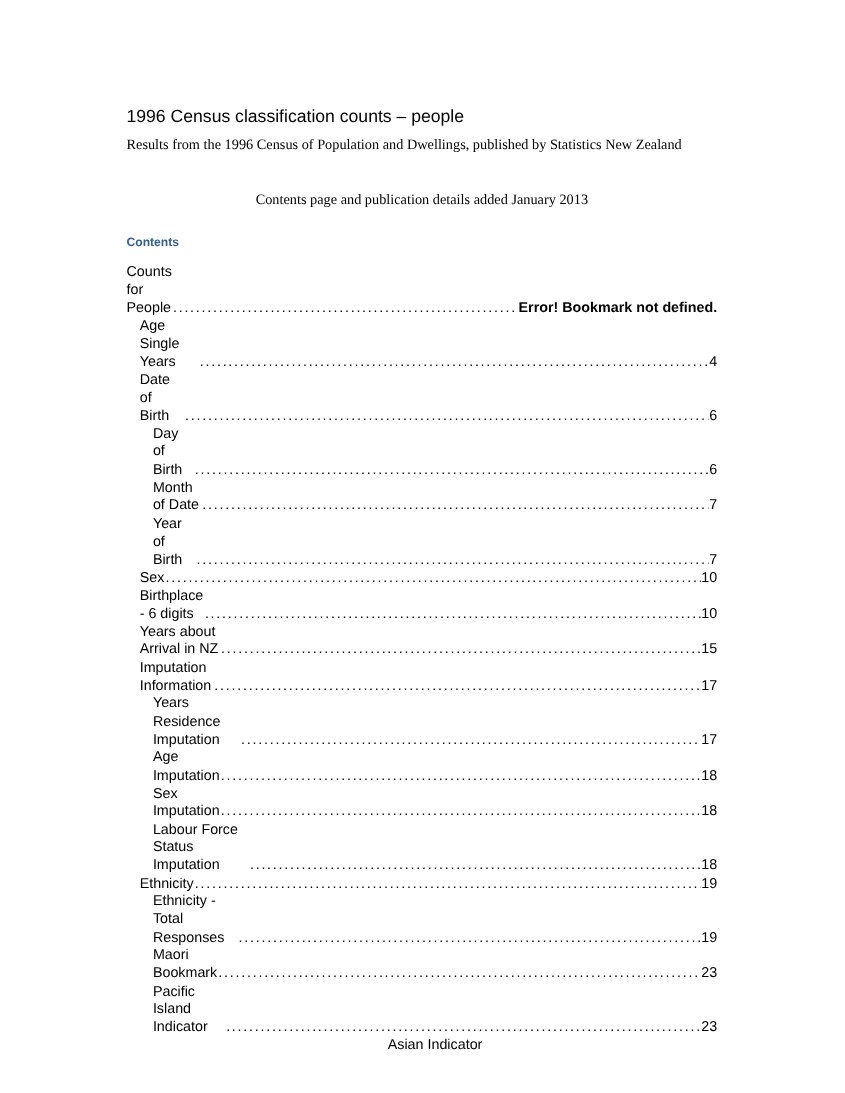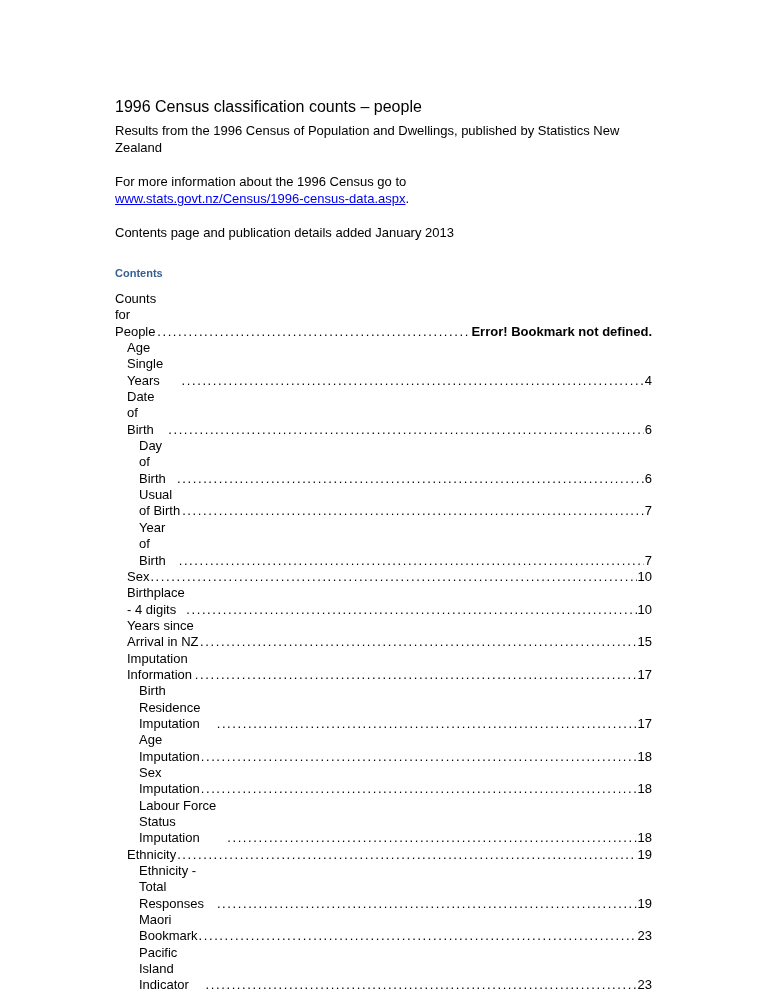--- a/index.html
+++ b/index.html
@@ -24,20 +24,21 @@
   .doc-title {
     font-size: 16px;
     font-weight: 400;
     line-height: 21px;
     margin: 0 0 5px 0;
   }
   .para {
     font-size: 13px;
     line-height: 17px;
     margin: 0 0 17px 0;
+    font-family: Liberation Serif, serif;
   }
   .para.tight { margin-bottom: 0; }
   a.doc-link {
     color: var(--link-blue, #0000EE);
     text-decoration: underline;
     cursor: pointer;
   }
   .link-suffix { color: #000000; }
   .contents-heading {
     color: var(--heading-blue, #365F91);
@@ -74,26 +75,22 @@
 </style>
 </head>
 <body>
 
 <div class="page">
 
   <h1 class="doc-title">1996 Census classification counts – people</h1>
 
   <p class="para tight">Results from the 1996 Census of Population and Dwellings, published by Statistics New Zealand</p>
 
-  <p class="para tight" style="margin-top:17px;">
-    <span>For more information about the 1996 Census go to</span><br>
-    <a class="doc-link">www.stats.govt.nz/Census/1996-census-data.aspx</a><span class="link-suffix">.</span>
-  </p>
 
-  <p class="para" style="margin-top:17px; margin-bottom:0;">Contents page and publication details added January 2013</p>
+  <p class="para" style="margin-top:33px; margin-bottom:0;text-align:center;">Contents page and publication details added January 2013</p>
 
   <h2 class="contents-heading">Contents</h2>
 
   <div class="toc">
       <div class="toc-row level-0">
         <span class="toc-label">Counts for People</span>
         <span class="toc-dots"></span>
         <span class="toc-page bold">Error! Bookmark not defined.</span>
       </div>
       <div class="toc-row level-1">
@@ -105,51 +102,51 @@
         <span class="toc-label">Date of Birth</span>
         <span class="toc-dots"></span>
         <span class="toc-page">6</span>
       </div>
       <div class="toc-row level-2">
         <span class="toc-label">Day of Birth</span>
         <span class="toc-dots"></span>
         <span class="toc-page">6</span>
       </div>
       <div class="toc-row level-2">
-        <span class="toc-label">Usual of Birth</span>
+        <span class="toc-label">Month of Date</span>
         <span class="toc-dots"></span>
         <span class="toc-page">7</span>
       </div>
       <div class="toc-row level-2">
         <span class="toc-label">Year of Birth</span>
         <span class="toc-dots"></span>
         <span class="toc-page">7</span>
       </div>
       <div class="toc-row level-1">
         <span class="toc-label">Sex</span>
         <span class="toc-dots"></span>
         <span class="toc-page">10</span>
       </div>
       <div class="toc-row level-1">
-        <span class="toc-label">Birthplace - 4 digits</span>
+        <span class="toc-label">Birthplace - 6 digits</span>
         <span class="toc-dots"></span>
         <span class="toc-page">10</span>
       </div>
       <div class="toc-row level-1">
-        <span class="toc-label">Years since Arrival in NZ</span>
+        <span class="toc-label">Years about Arrival in NZ</span>
         <span class="toc-dots"></span>
         <span class="toc-page">15</span>
       </div>
       <div class="toc-row level-1">
         <span class="toc-label">Imputation Information</span>
         <span class="toc-dots"></span>
         <span class="toc-page">17</span>
       </div>
       <div class="toc-row level-2">
-        <span class="toc-label">Birth Residence Imputation</span>
+        <span class="toc-label">Years Residence Imputation</span>
         <span class="toc-dots"></span>
         <span class="toc-page">17</span>
       </div>
       <div class="toc-row level-2">
         <span class="toc-label">Age Imputation</span>
         <span class="toc-dots"></span>
         <span class="toc-page">18</span>
       </div>
       <div class="toc-row level-2">
         <span class="toc-label">Sex Imputation</span>

